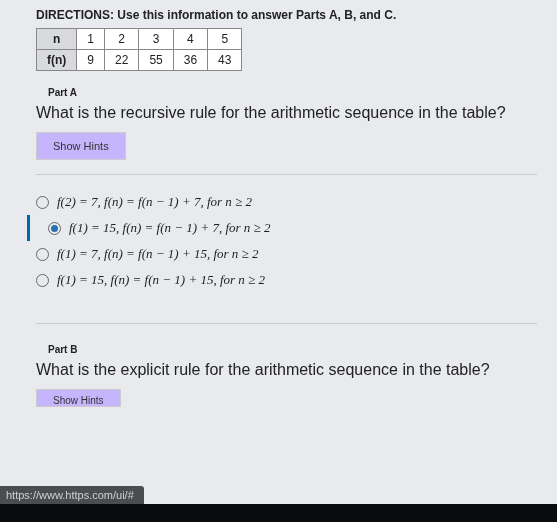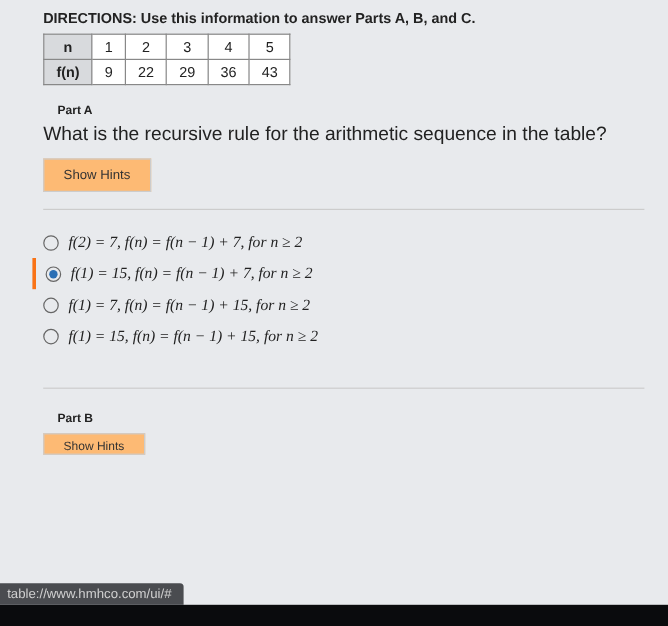--- a/index.html
+++ b/index.html
@@ -39,43 +39,43 @@
     font-size: 10px;
     font-weight: bold;
     margin: 10px 0 6px 12px;
   }
   .question {
     font-size: 16px;
     margin-bottom: 10px;
   }
   .hints-btn {
     display: inline-block;
-    background: #fdba74;
+    background: #c4b5fd;
     border: 1px solid #ccc;
     padding: 7px 16px;
     font-size: 11px;
     color: #333;
     cursor: pointer;
     margin-bottom: 14px;
   }
   .choices {
     border-top: 1px solid #ccc;
     padding-top: 14px;
     margin-bottom: 30px;
   }
   .choice {
     display: flex;
     align-items: center;
     gap: 8px;
     padding: 5px 0;
     font-size: 13px;
   }
   .choice.selected {
-    border-left: 3px solid #f97316;
-    padding-left: 8px;
+    border-left: 3px solid #0369a1;
+    padding-left: 18px;
     margin-left: -9px;
   }
   .radio {
     width: 13px;
     height: 13px;
     border: 1px solid #666;
     border-radius: 50%;
     display: inline-flex;
     align-items: center;
     justify-content: center;
@@ -134,21 +134,21 @@
       <td>1</td>
       <td>2</td>
       <td>3</td>
       <td>4</td>
       <td>5</td>
     </tr>
     <tr>
       <td class="hdr">f(n)</td>
       <td>9</td>
       <td>22</td>
-      <td>29</td>
+      <td>55</td>
       <td>36</td>
       <td>43</td>
     </tr>
   </tbody>
     </table>
 
   <div class="part-label">Part A</div>
   <div class="question">What is the recursive rule for the arithmetic sequence in the table?</div>
 
   <div class="hints-btn">Show Hints</div>
@@ -167,19 +167,20 @@
       <span class="formula">f(1) = 7, f(n) = f(n − 1) + 15, for n ≥ 2</span>
     </div>
     <div class="choice">
       <span class="radio"></span>
       <span class="formula">f(1) = 15, f(n) = f(n − 1) + 15, for n ≥ 2</span>
     </div>
   </div>
 
   <div class="partb-block">
     <div class="part-label">Part B</div>
+    <div class="question">What is the explicit rule for the arithmetic sequence in the table?</div>
     <div class="hints-btn cut">Show Hints</div>
   </div>
 
 </div>
 
-<div class="url-bar">table://www.hmhco.com/ui/#</div>
+<div class="url-bar">https://www.https.com/ui/#</div>
 <div class="bottom-dark"></div>
 
 </body></html>

